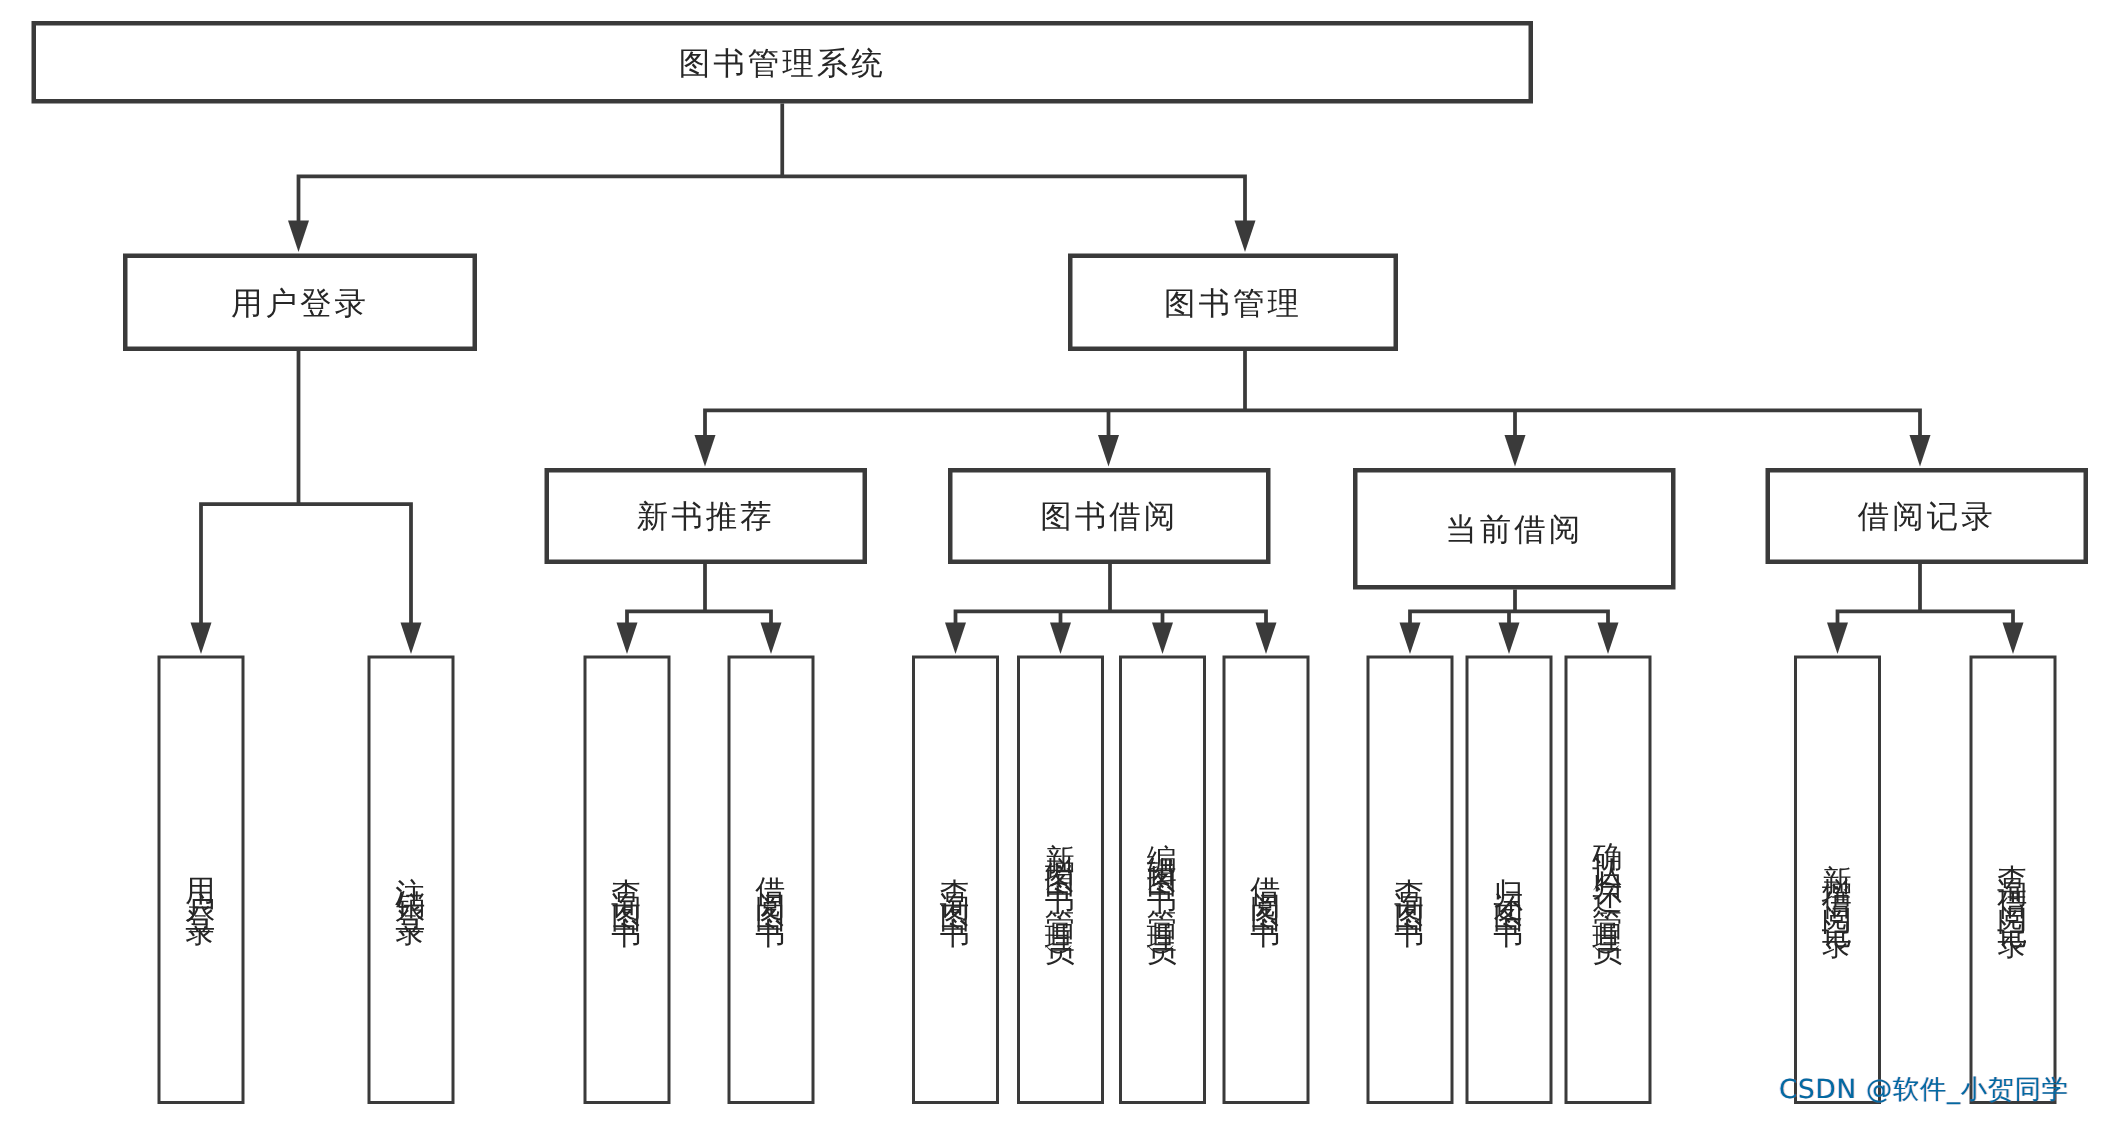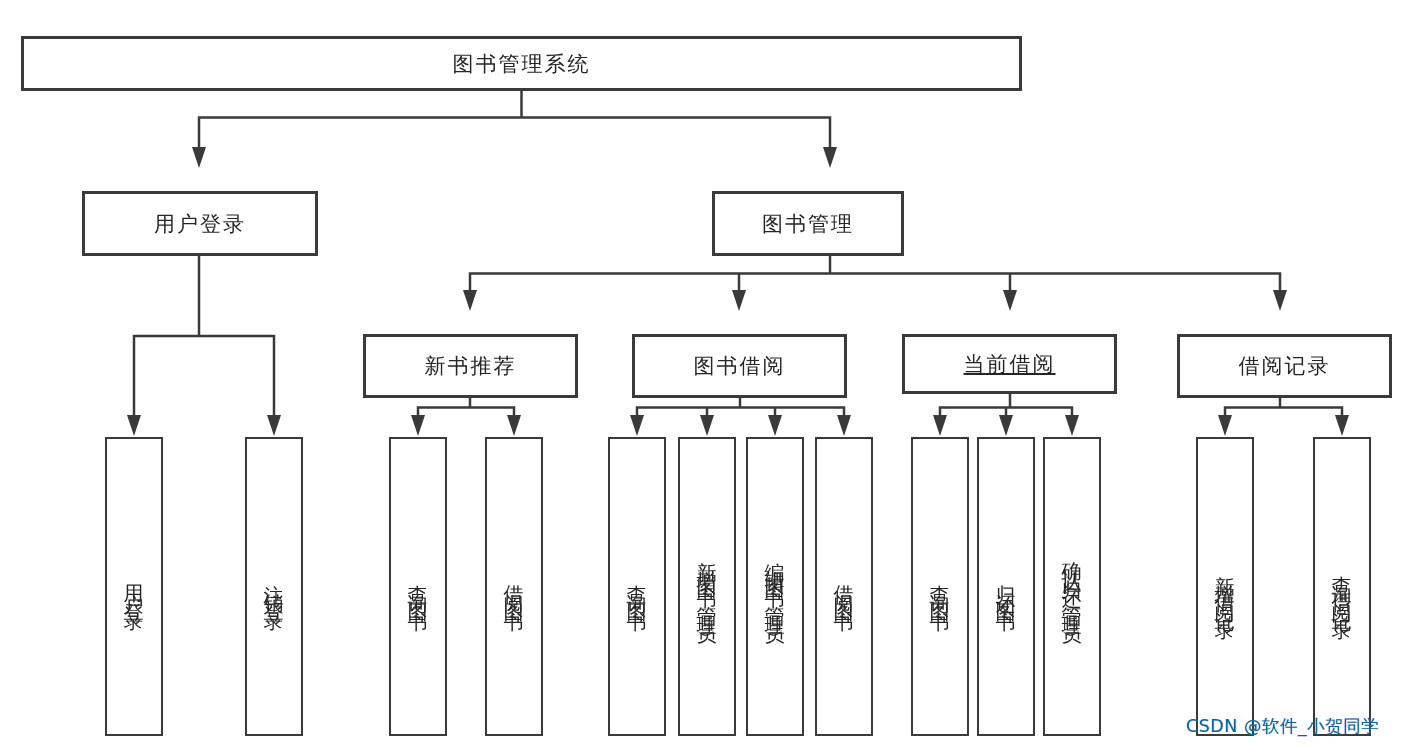--- a/index.html
+++ b/index.html
@@ -26,21 +26,20 @@
     box-sizing: border-box;
     border: 3px solid #3a3a3a;
     background: #ffffff;
     display: flex;
     align-items: center;
     justify-content: center;
     font-size: 21px;
     letter-spacing: 2px;
     color: #262626;
     z-index: 2;
-    margin-top: 22px;
   }
   .col {
     position: absolute;
     box-sizing: border-box;
     border: 2px solid #3a3a3a;
     background: #ffffff;
     top: 437px;
     height: 299px;
     width: 58px;
     display: flex;
@@ -128,31 +127,31 @@
     </g>
   </svg>
 
   <div class="node" style="left:21px; top:14px; width:1001px; height:55px;">
     <span>图书管理系统</span>
   </div>
 
   <div class="node" style="left:82px; top:169px; width:236px; height:65px;">
     <span>用户登录</span>
   </div>
-  <div class="node" style="left:712px; top:169px; width:192px; height:65px;">
+  <div class="node" style="left:712px; top:169px; width:220px; height:65px;">
     <span>图书管理</span>
   </div>
 
   <div class="node" style="left:632px; top:312px; width:215px; height:64px;">
     <span>图书借阅</span>
   </div>
   <div class="node" style="left:363px; top:312px; width:215px; height:64px;">
     <span>新书推荐</span>
   </div>
-  <div class="node" style="left:902px; top:312px; width:215px; height:60px;text-decoration:underline;">
+  <div class="node" style="left:902px; top:312px; width:215px; height:81px;">
     <span>当前借阅</span>
   </div>
   <div class="node" style="left:1177px; top:312px; width:215px; height:64px;">
     <span>借阅记录</span>
   </div>
 
   <div class="col" style="left:105px;">
     <span class="vtext">用户登录</span>
   </div>
   <div class="col" style="left:245px;">

